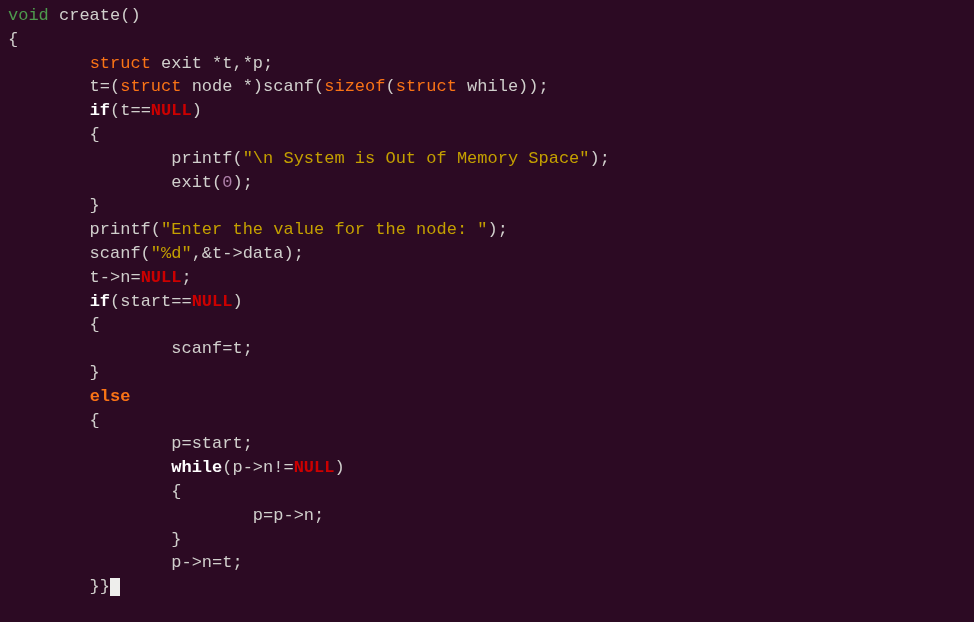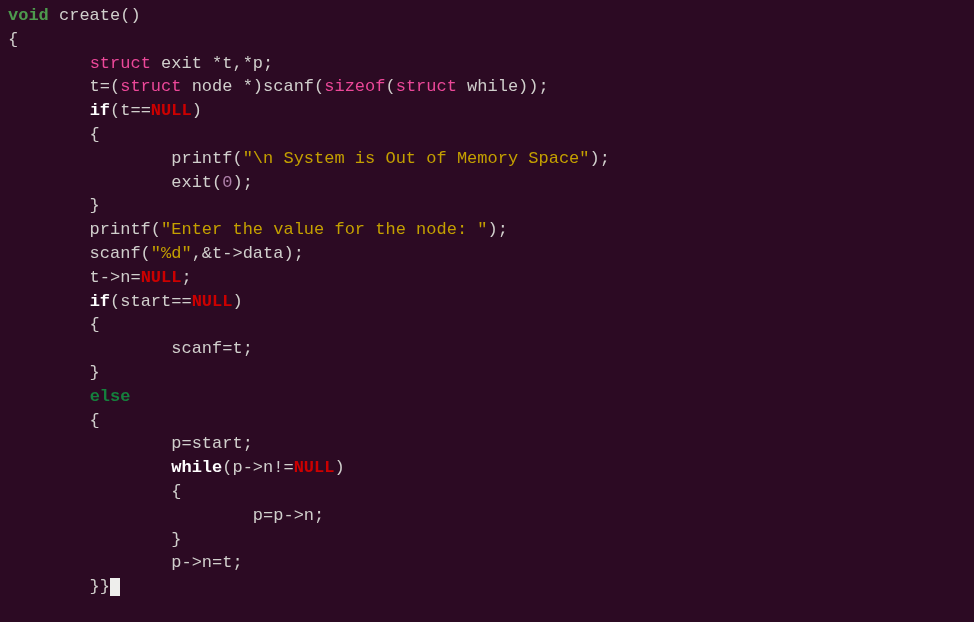--- a/index.html
+++ b/index.html
@@ -15,27 +15,27 @@
       color: #d0cfcc;
       padding: 4px 8px;
       width: 974px;
       height: 622px;
       overflow: hidden;
     }
     pre {
       white-space: pre;
       font-family: inherit;
     }
-    .type { color: #4e9a4e; font-weight: bold; }
+    .type { color: #4e9a4e; }
     .keyword { color: #ffffff; font-weight: bold; }
-    .struct-kw { color: #ec4899; }
+    .struct-kw { color: #f97316; }
     .null { color: #cc0000; font-weight: bold; text-align: center; }
     .string { color: #c4a000; }
     .num { color: #ad7fa8; }
-    .else-kw { color: #15803d; font-weight: bold; }
+    .else-kw { color: #f97316; font-weight: bold; }
     .cursor {
       display: inline-block;
       background-color: #eeeeec;
       width: 10px;
       height: 18px;
       vertical-align: text-bottom;
     }
   </style>
 </head>
 <body>

